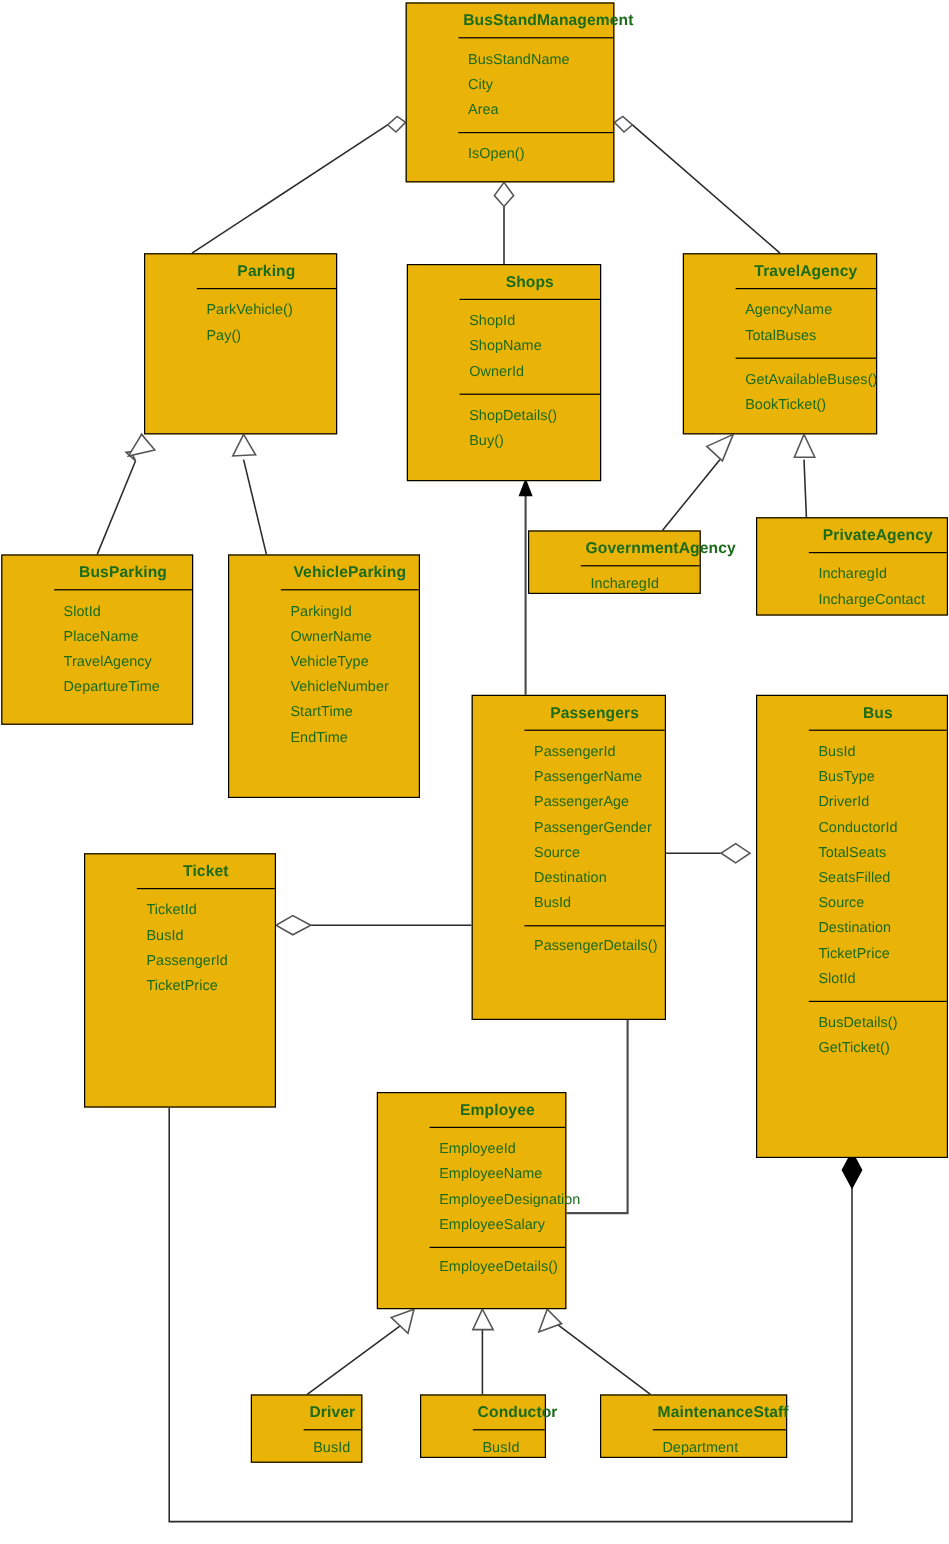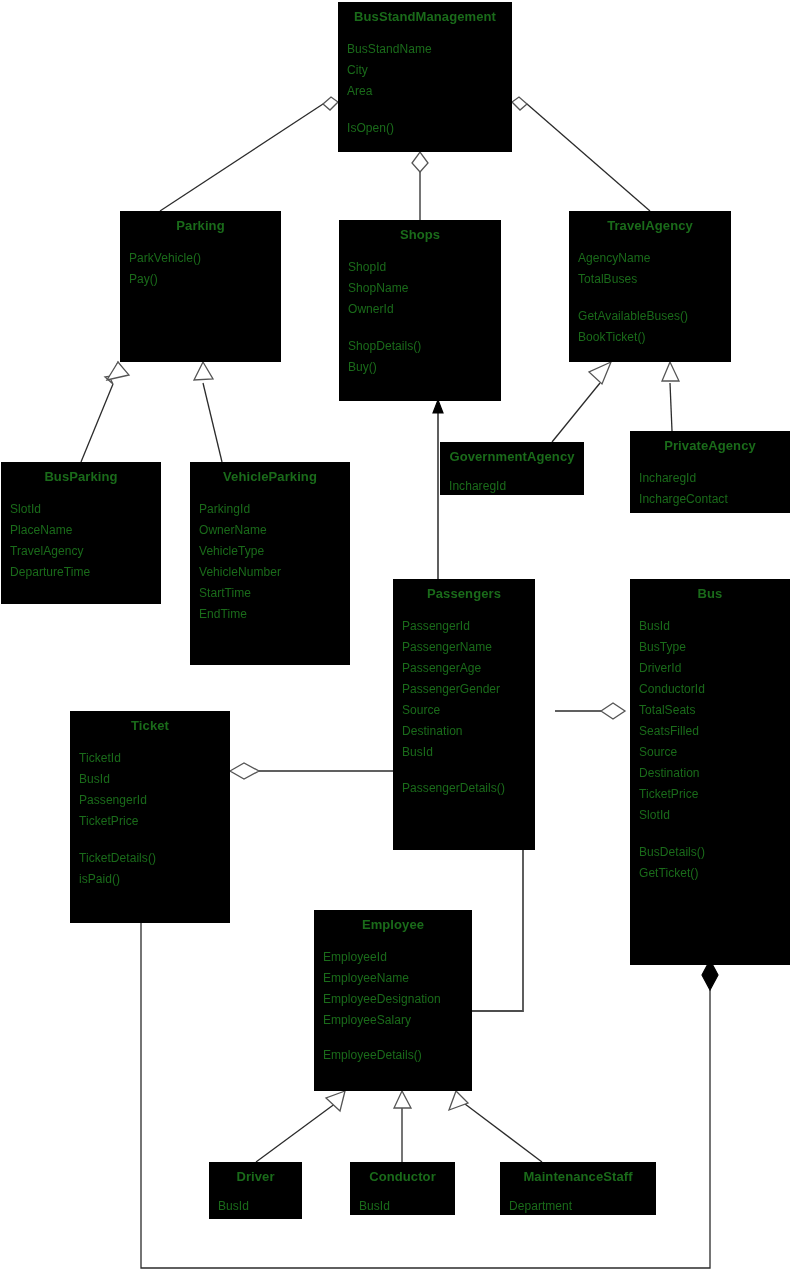--- a/index.html
+++ b/index.html
@@ -44,22 +44,23 @@
   }
   .filled-shape {
     stroke: #000000;
     stroke-width: 1.2;
     fill: #000000;
   }
   .uml-class {
     position: absolute;
     box-sizing: border-box;
     border: 1.3px solid #000000;
-    background: #000000;
+    background: #eab308;
     z-index: 5;
+    padding-left: 43px;
   }
   .cls-title {
     box-sizing: border-box;
     border-bottom: 1.3px solid #000000;
     text-align: center;
     font-weight: bold;
     font-size: 13px;
     color: #1a6b1a;
     line-height: 1;
     padding: 7px 4px 8px 4px;
@@ -240,21 +241,21 @@
   </div>
 
   <div class="uml-class" style="left:630px;top:431px;width:160px;height:82px;">
     <div class="cls-title">PrivateAgency</div>
     <div class="cls-section">
       <div class="cls-row">IncharegId</div>
       <div class="cls-row">InchargeContact</div>
     </div>
   </div>
 
-  <div class="uml-class" style="left:393px;top:579px;width:142px;height:271px;">
+  <div class="uml-class" style="left:393px;top:579px;width:162px;height:271px;">
     <div class="cls-title">Passengers</div>
     <div class="cls-section">
       <div class="cls-row">PassengerId</div>
       <div class="cls-row">PassengerName</div>
       <div class="cls-row">PassengerAge</div>
       <div class="cls-row">PassengerGender</div>
       <div class="cls-row">Source</div>
       <div class="cls-row">Destination</div>
       <div class="cls-row">BusId</div>
     </div>
@@ -284,24 +285,20 @@
   </div>
 
   <div class="uml-class" style="left:70px;top:711px;width:160px;height:212px;">
     <div class="cls-title">Ticket</div>
     <div class="cls-section">
       <div class="cls-row">TicketId</div>
       <div class="cls-row">BusId</div>
       <div class="cls-row">PassengerId</div>
       <div class="cls-row">TicketPrice</div>
     </div>
-    <div class="cls-section">
-      <div class="cls-row">TicketDetails()</div>
-      <div class="cls-row">isPaid()</div>
-    </div>
   </div>
 
   <div class="uml-class" style="left:314px;top:910px;width:158px;height:181px;">
     <div class="cls-title">Employee</div>
     <div class="cls-section">
       <div class="cls-row">EmployeeId</div>
       <div class="cls-row">EmployeeName</div>
       <div class="cls-row">EmployeeDesignation</div>
       <div class="cls-row">EmployeeSalary</div>
     </div>

